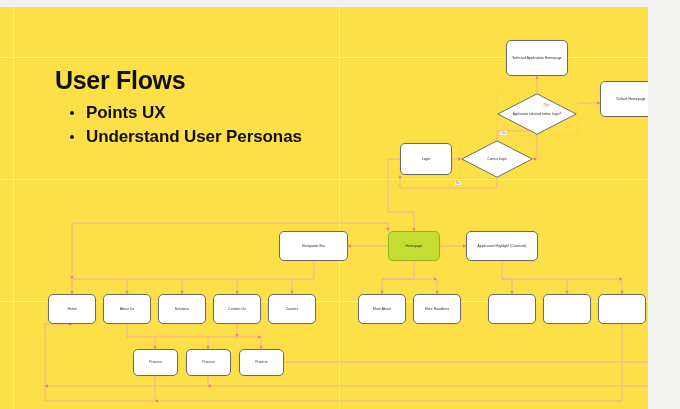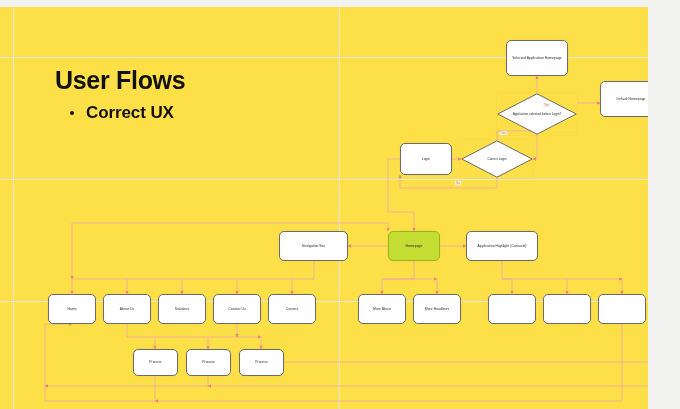--- a/index.html
+++ b/index.html
@@ -278,17 +278,18 @@
 
   <div id="edge-labels-layer">
       <div class="edge-label" style="left: 543px; top: 96px;">Yes</div>
       <div class="edge-label" style="left: 500px; top: 124px;">Yes</div>
       <div class="edge-label" style="left: 455px; top: 174px;">No</div>
     </div>
 
   <div id="title-block">
     <h1 id="page-title">User Flows</h1>
     <ul id="bullet-list">
-        <li>Correct UX</li>
+        <li>Points UX</li>
+        <li>Understand User Personas</li>
       </ul>
   </div>
 
 </div>
 
 </body></html>

